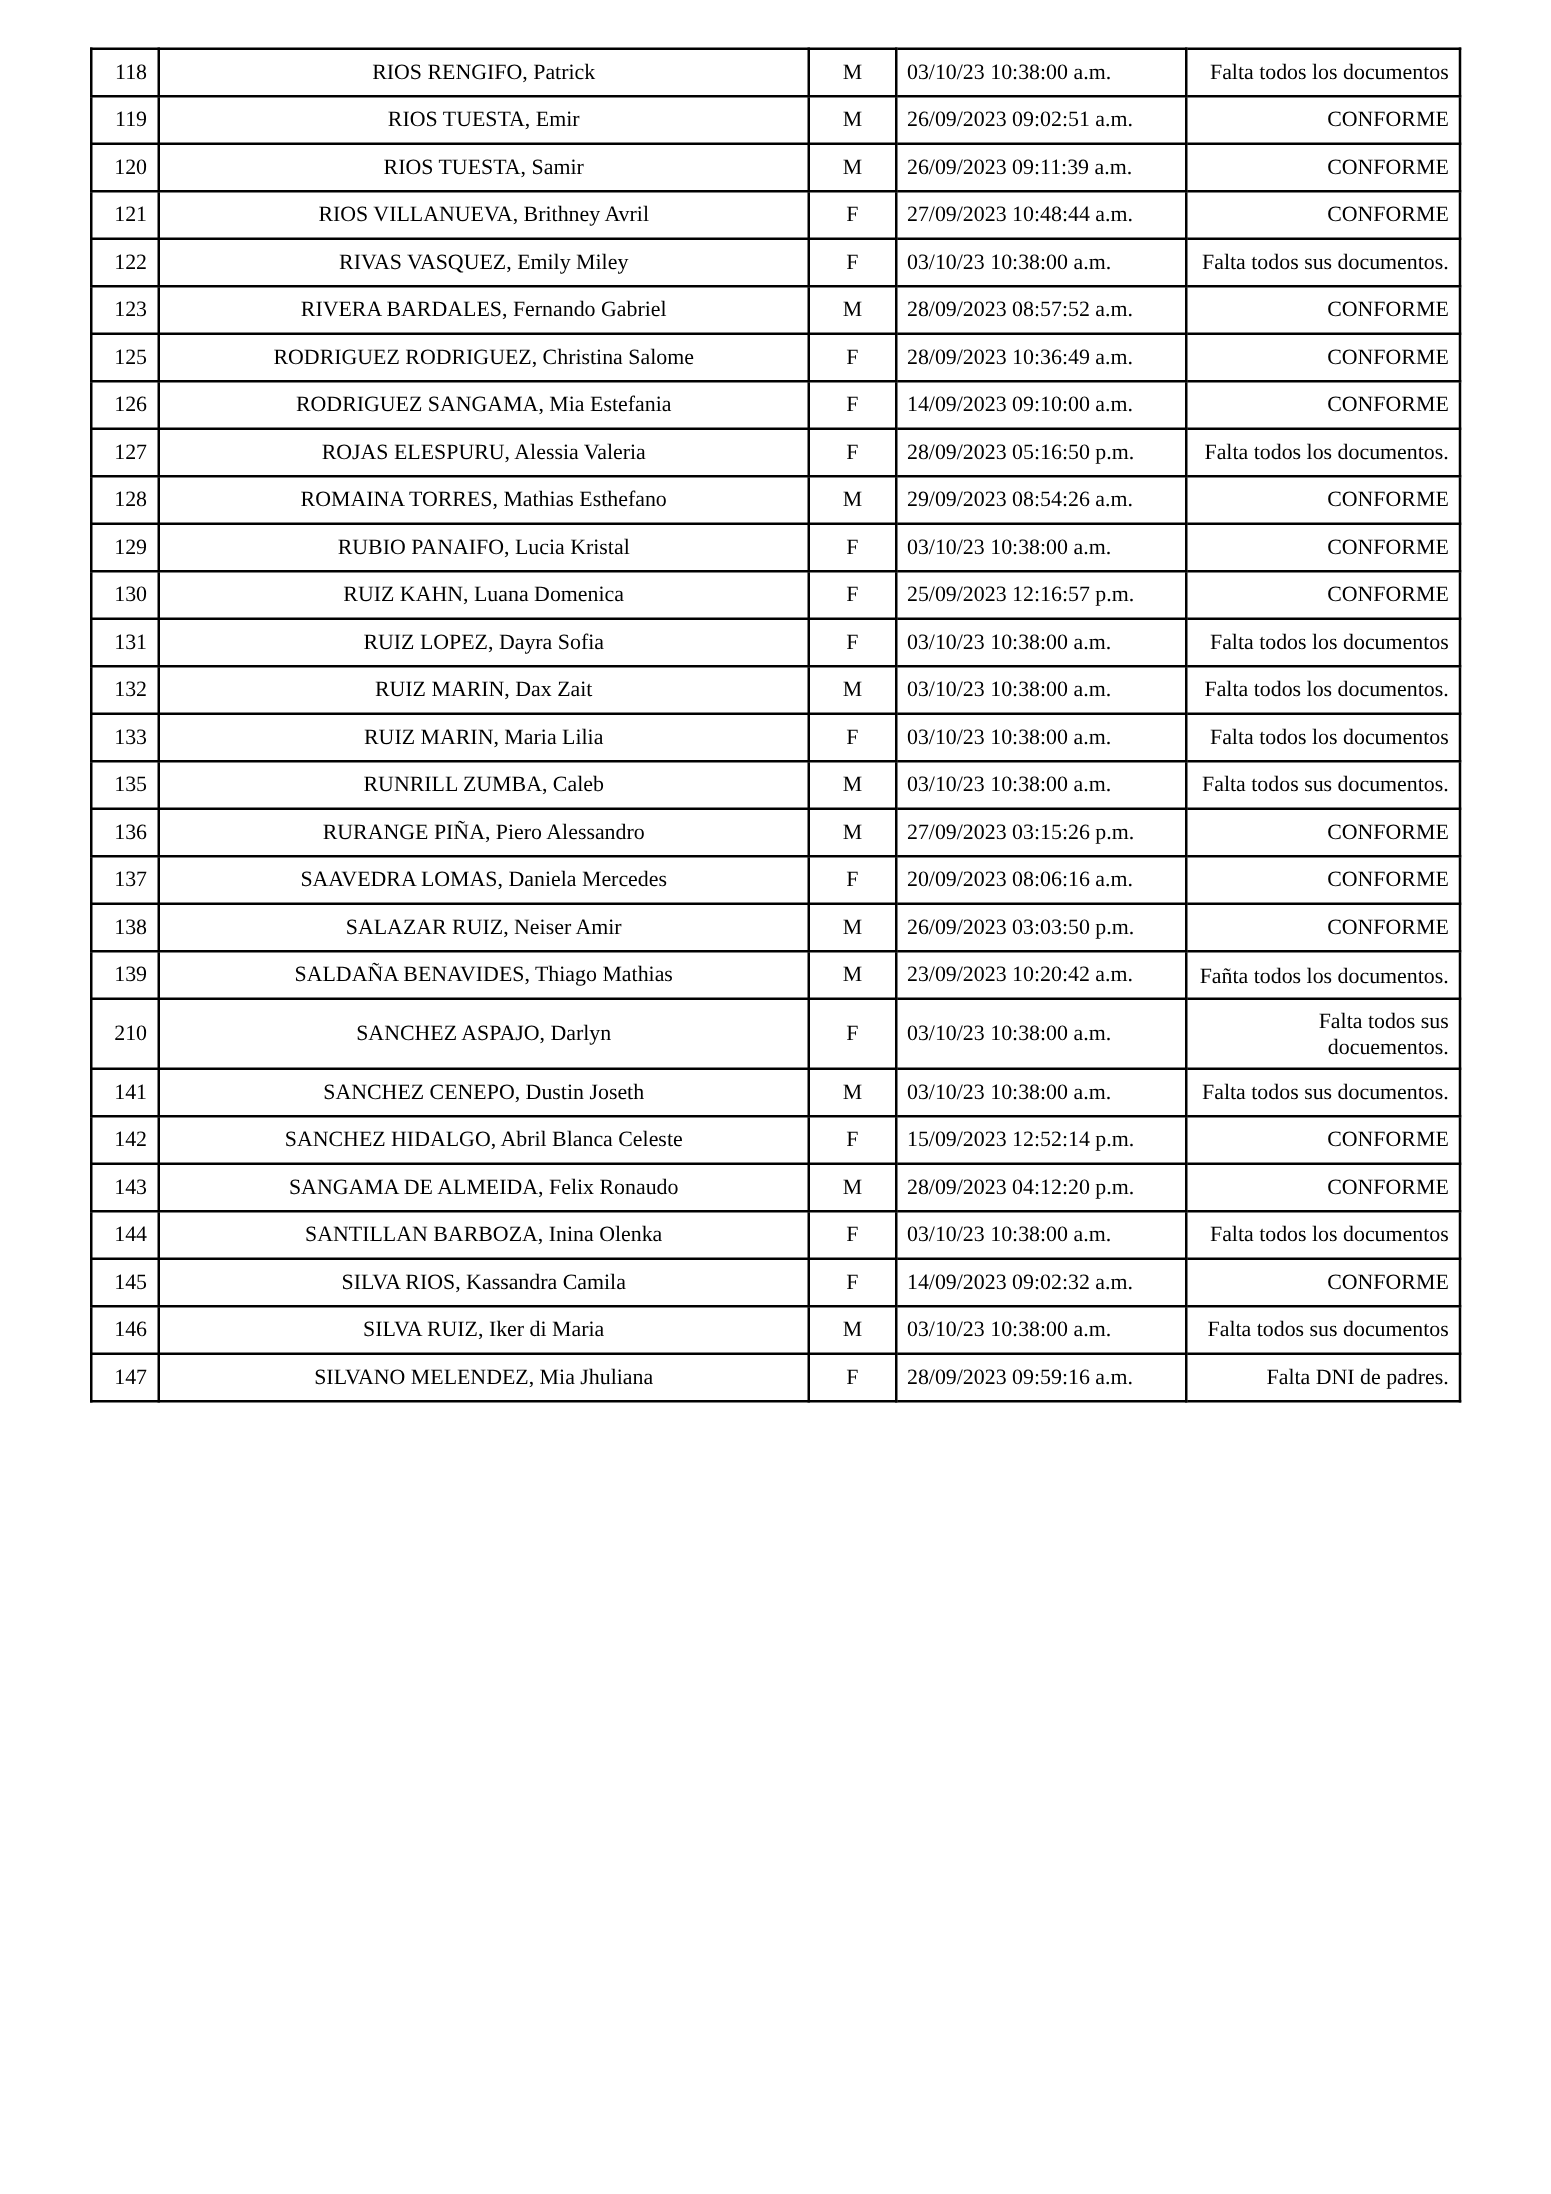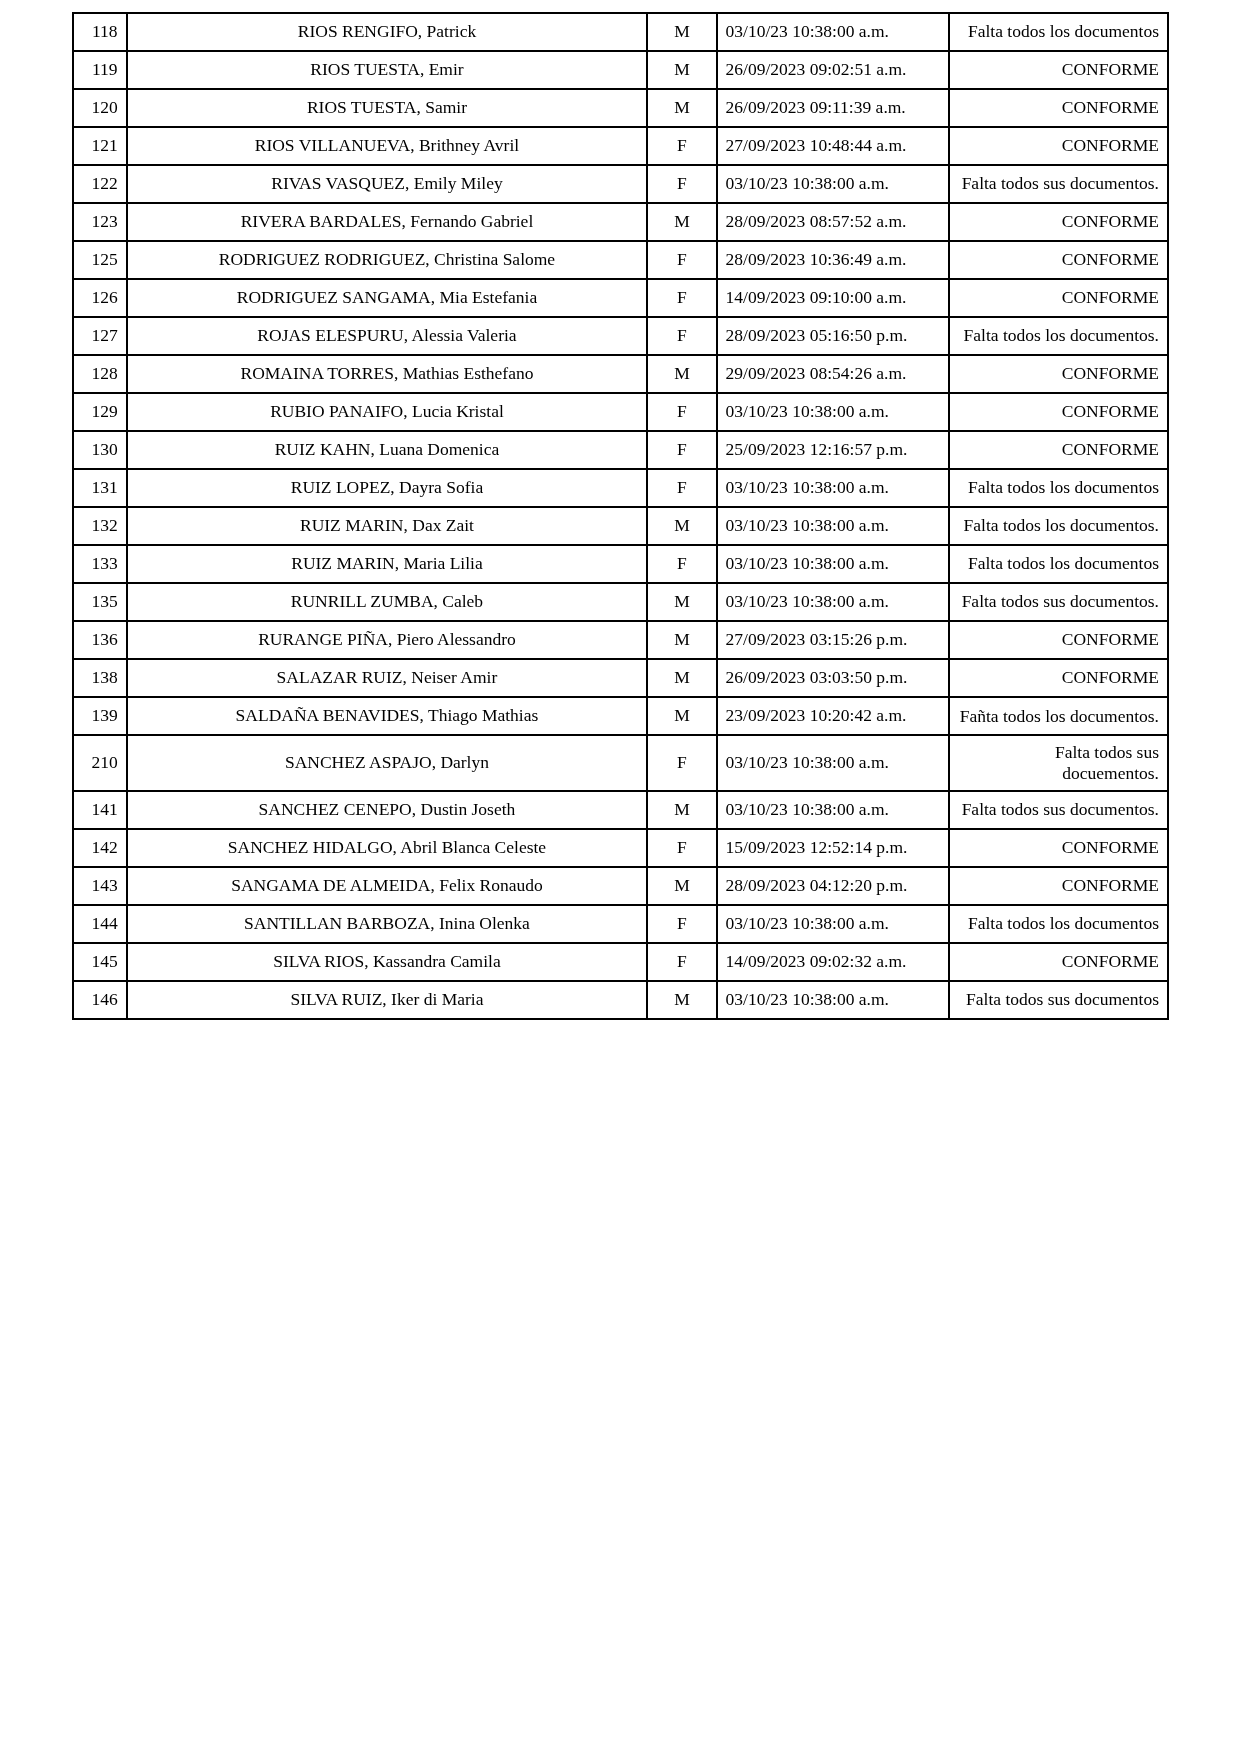--- a/index.html
+++ b/index.html
@@ -11,21 +11,21 @@
     width: 1241px;
     height: 1755px;
     font-family: "Liberation Serif", serif;
     color: #000000;
   }
   .page {
     position: relative;
     width: 1241px;
     height: 1755px;
     box-sizing: border-box;
-    padding: 12px 72px 0 72px;
+    padding: 38px 72px 0 72px;
   }
   table.roster {
     border-collapse: collapse;
     width: 1097px;
     table-layout: fixed;
   }
   table.roster td {
     border: 2px solid #000000;
     font-size: 17.5px;
     line-height: 1.25;
@@ -186,20 +186,27 @@
           <td class="c-status">Falta todos sus documentos.</td>
         </tr>
         <tr>
           <td class="c-num">136</td>
           <td class="c-name">RURANGE PIÑA, Piero Alessandro</td>
           <td class="c-sex">M</td>
           <td class="c-date">27/09/2023 03:15:26 p.m.</td>
           <td class="c-status">CONFORME</td>
         </tr>
         <tr>
+          <td class="c-num">137</td>
+          <td class="c-name">SAAVEDRA LOMAS, Daniela Mercedes</td>
+          <td class="c-sex">F</td>
+          <td class="c-date">20/09/2023 08:06:16 a.m.</td>
+          <td class="c-status">CONFORME</td>
+        </tr>
+        <tr>
           <td class="c-num">138</td>
           <td class="c-name">SALAZAR RUIZ, Neiser Amir</td>
           <td class="c-sex">M</td>
           <td class="c-date">26/09/2023 03:03:50 p.m.</td>
           <td class="c-status">CONFORME</td>
         </tr>
         <tr>
           <td class="c-num">139</td>
           <td class="c-name">SALDAÑA BENAVIDES, Thiago Mathias</td>
           <td class="c-sex">M</td>
@@ -247,16 +254,23 @@
           <td class="c-sex">F</td>
           <td class="c-date">14/09/2023 09:02:32 a.m.</td>
           <td class="c-status">CONFORME</td>
         </tr>
         <tr>
           <td class="c-num">146</td>
           <td class="c-name">SILVA RUIZ, Iker di Maria</td>
           <td class="c-sex">M</td>
           <td class="c-date">03/10/23 10:38:00 a.m.</td>
           <td class="c-status">Falta todos sus documentos</td>
+        </tr>
+        <tr>
+          <td class="c-num">147</td>
+          <td class="c-name">SILVANO MELENDEZ, Mia Jhuliana</td>
+          <td class="c-sex">F</td>
+          <td class="c-date">28/09/2023 09:59:16 a.m.</td>
+          <td class="c-status">Falta DNI de padres.</td>
         </tr>
       </tbody>
   </table>
 </div>
 
 </body></html>

